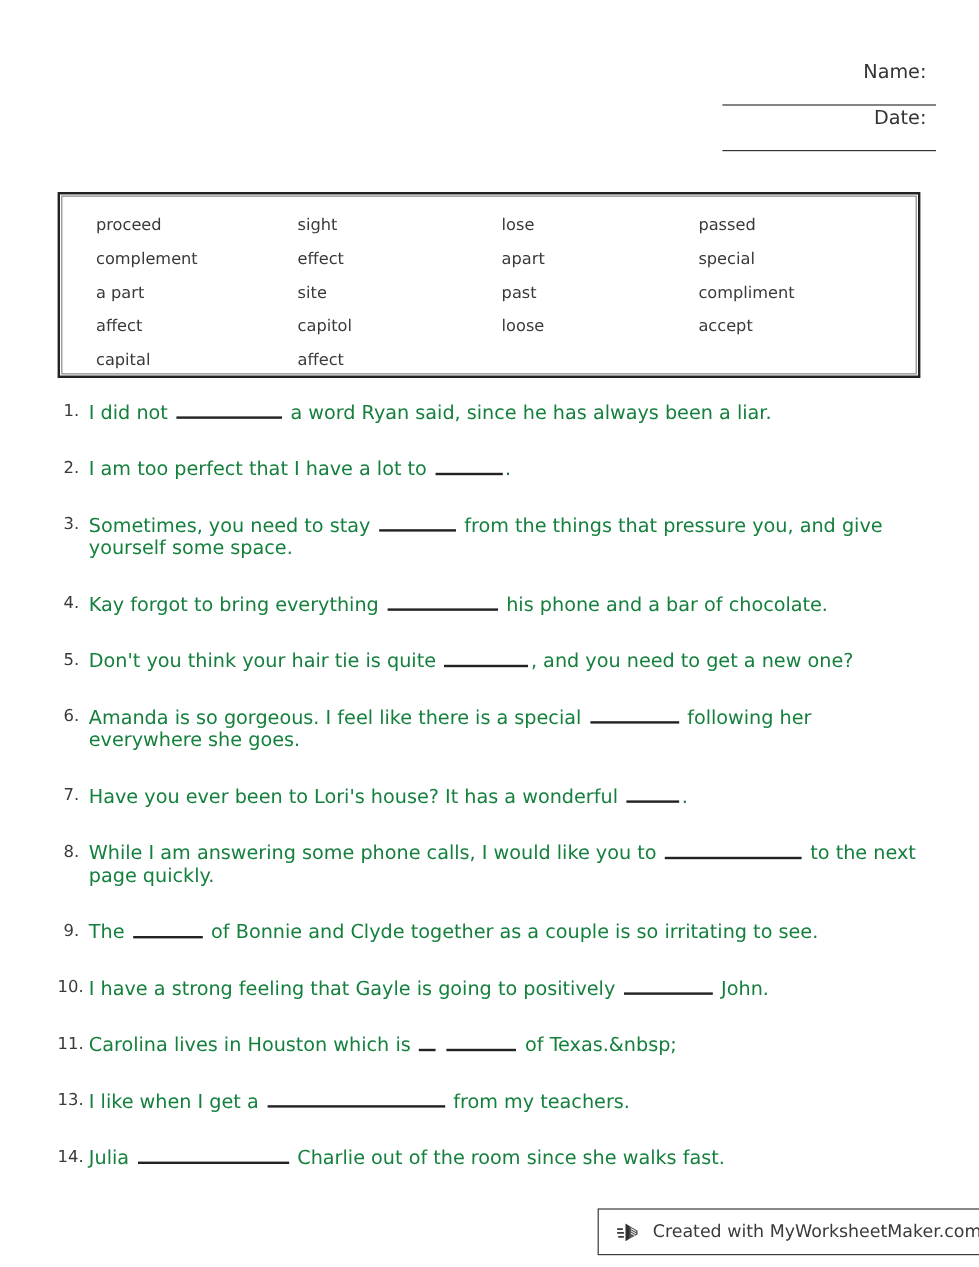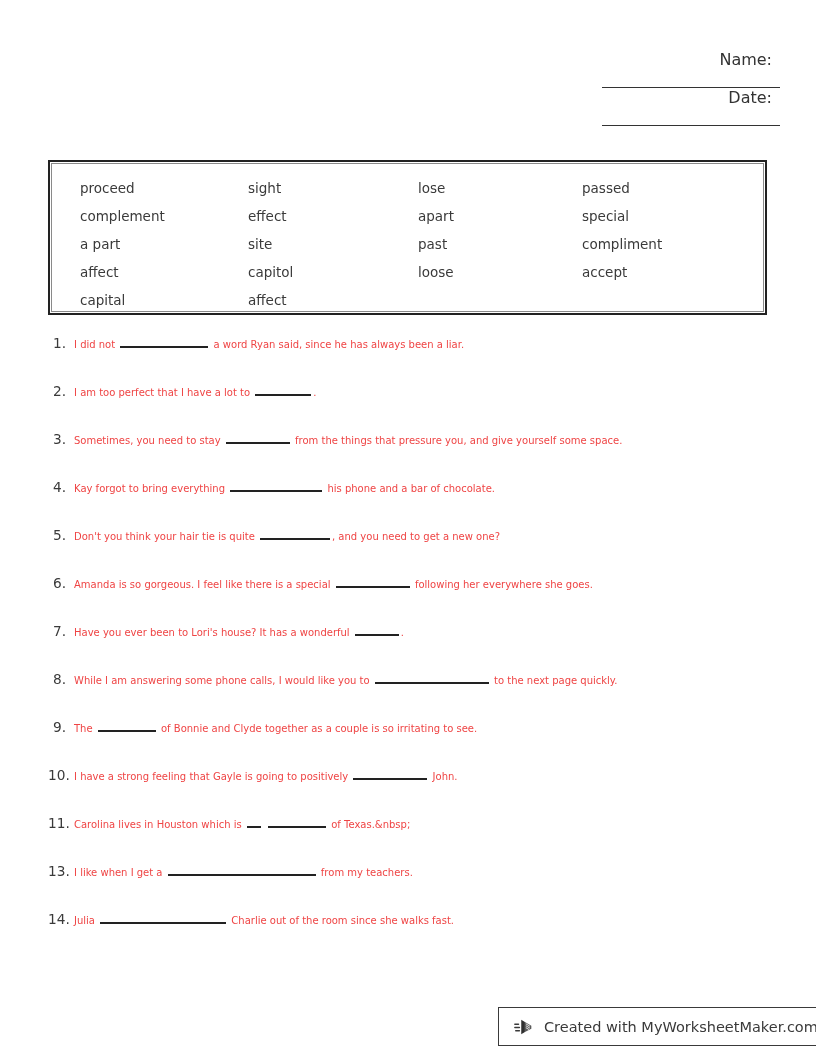--- a/index.html
+++ b/index.html
@@ -115,23 +115,23 @@
     width: 26px;
     min-width: 26px;
     text-align: right;
     padding-right: 8px;
     font-size: 13.7px;
     line-height: 19px;
     color: #3a3a3a;
   }
   .q-body {
     flex: 1;
-    font-size: 10px;
+    font-size: 16px;
     line-height: 19px;
-    color: #ef4444;
+    color: #15803d;
   }
   .q-body .seg { white-space: pre-wrap; }
   .blank {
     display: inline-block;
     border-bottom: 2px solid #222222;
     height: 14px;
     vertical-align: baseline;
     margin: 0 2px;
   }
 

